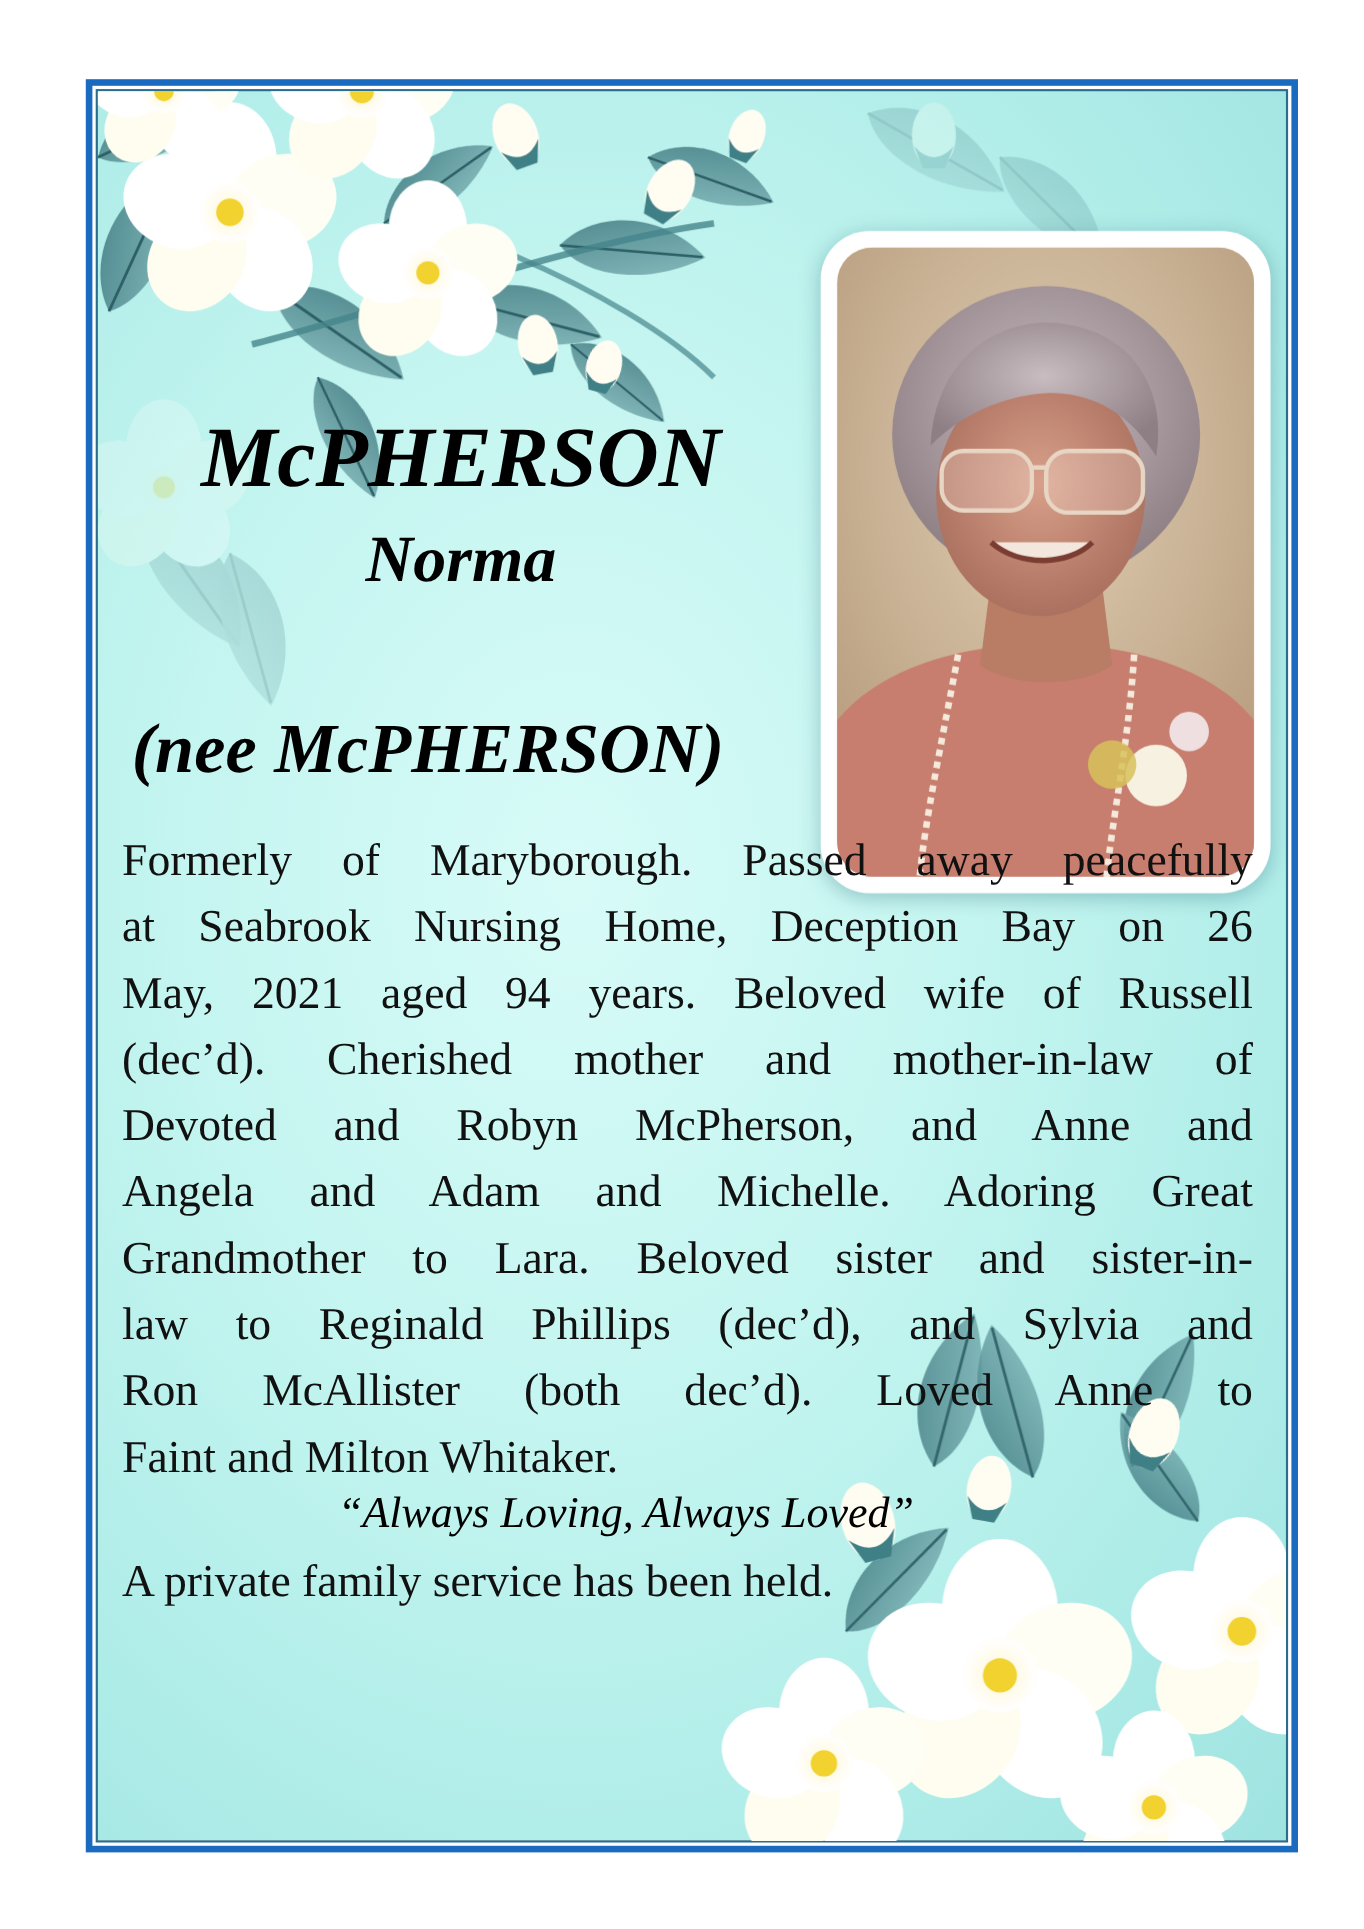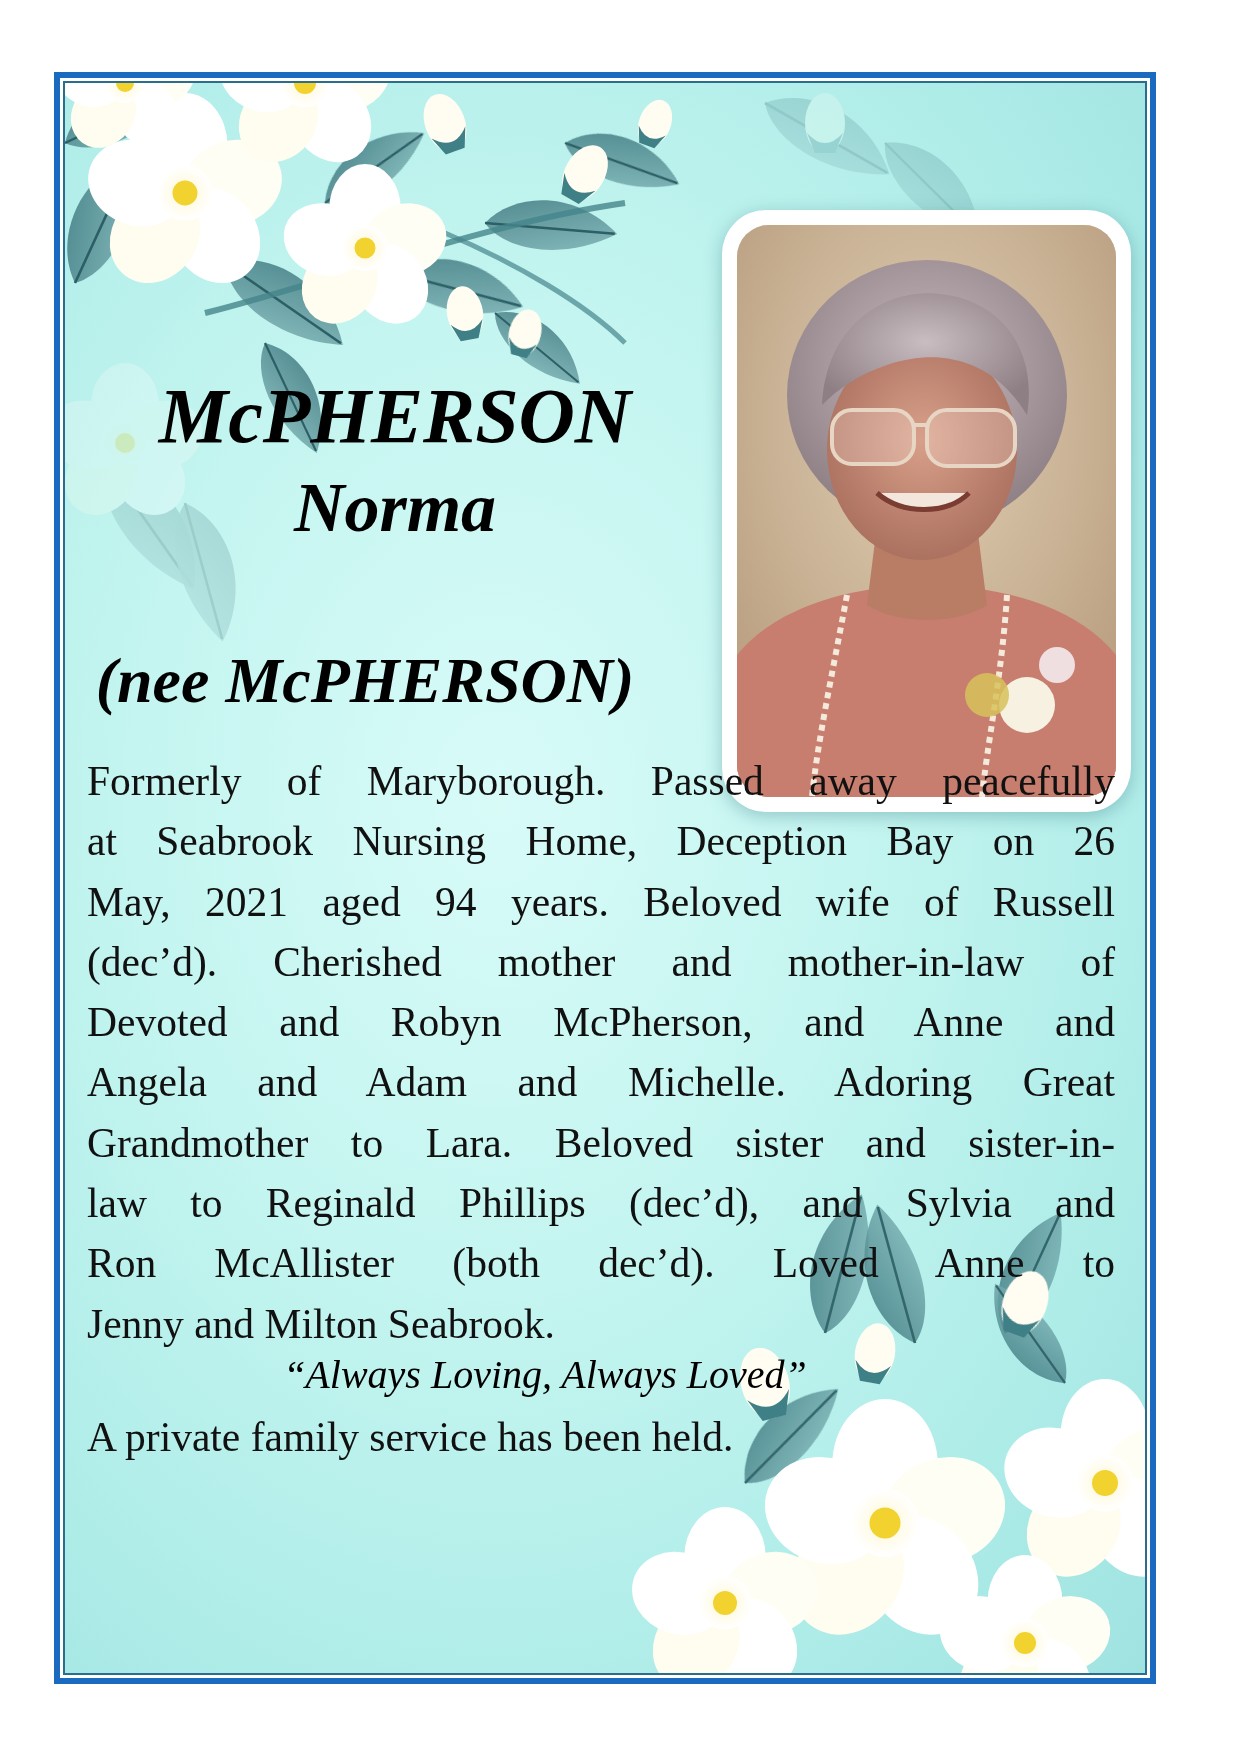--- a/index.html
+++ b/index.html
@@ -1,19 +1,19 @@
 <!DOCTYPE html>
 <html><head>
 <meta charset="utf-8">
 <style>
   html, body { margin:0; padding:0; background:#ffffff; }
   body { width:1240px; height:1754px; position:relative; overflow:hidden; font-family:"Liberation Serif", serif; }
 
   .frame-outer {
-    position:absolute; left:54px; top:72px; width:1102px; height:1612px;
+    position:absolute; left:78px; top:72px; width:1102px; height:1612px;
     box-sizing:border-box; border:6px solid #1a6bbf; background:#ffffff;
   }
   .frame-inner {
     position:absolute; left:3px; top:3px; right:3px; bottom:3px;
     border:2px solid #2a6d8c; box-sizing:border-box; overflow:hidden;
     background: radial-gradient(ellipse at 40% 45%, #d8fbf8 0%, #c4f5f0 40%, #aeece8 75%, #9fe3e0 100%);
   }
 
   
   .floral { position:absolute; inset:0; }
@@ -26,21 +26,21 @@
   .photo {
     position:absolute; left:15px; top:15px; right:15px; bottom:15px; border-radius:32px; overflow:hidden;
     background: linear-gradient(180deg,#d9c6a9 0%, #cdb393 45%, #bf8a72 70%, #c07f6f 100%);
   }
 
   .name-block {
     position:absolute; left:20px; width:620px; text-align:center; color:#000;
     font-family:"Liberation Serif", serif; font-weight:bold; font-style:italic;
   }
   .surname { top:288px; font-size:78px; letter-spacing:0px; line-height:90px; }
-  .given1 { top:380px; font-size:70px; line-height:90px; }
+  .given1 { top:380px; font-size:60px; line-height:90px; }
   .given2 { top:462px; font-size:78px; line-height:90px; }
   .maiden { top:558px; font-size:64px; line-height:80px; left:0; width:600px; }
 
   .body-text {
     position:absolute; left:22px; top:668px; width:1028px;
     font-size:41.5px; line-height:60.3px; text-align:justify; color:#111;
     font-family:"Liberation Serif", serif;
     text-align-last:left;
   }
   .motto {
@@ -190,19 +190,19 @@
     <div class="body-text">
       <span style="display: block; text-align: justify; text-align-last: justify;">Formerly of Maryborough. Passed away peacefully</span>
       <span style="display: block; text-align: justify; text-align-last: justify;">at Seabrook Nursing Home, Deception Bay on 26</span>
       <span style="display: block; text-align: justify; text-align-last: justify;">May, 2021 aged 94 years. Beloved wife of Russell</span>
       <span style="display: block; text-align: justify; text-align-last: justify;">(dec’d). Cherished mother and mother-in-law of</span>
       <span style="display: block; text-align: justify; text-align-last: justify;">Devoted and Robyn McPherson, and Anne and</span>
       <span style="display: block; text-align: justify; text-align-last: justify;">Angela and Adam and Michelle. Adoring Great</span>
       <span style="display: block; text-align: justify; text-align-last: justify;">Grandmother to Lara. Beloved sister and sister-in-</span>
       <span style="display: block; text-align: justify; text-align-last: justify;">law to Reginald Phillips (dec’d), and Sylvia and</span>
       <span style="display: block; text-align: justify; text-align-last: justify;">Ron McAllister (both dec’d). Loved Anne to</span>
-      <span style="display: block; text-align: justify; text-align-last: left;">Jenny and Milton Seabrook.</span>
+      <span style="display: block; text-align: justify; text-align-last: left;">Faint and Milton Whitaker.</span>
     </div>
 
     <div class="motto">“Always Loving, Always Loved”</div>
     <div class="service">A private family service has been held.</div>
   </div>
 </div>
 
 </body></html>

